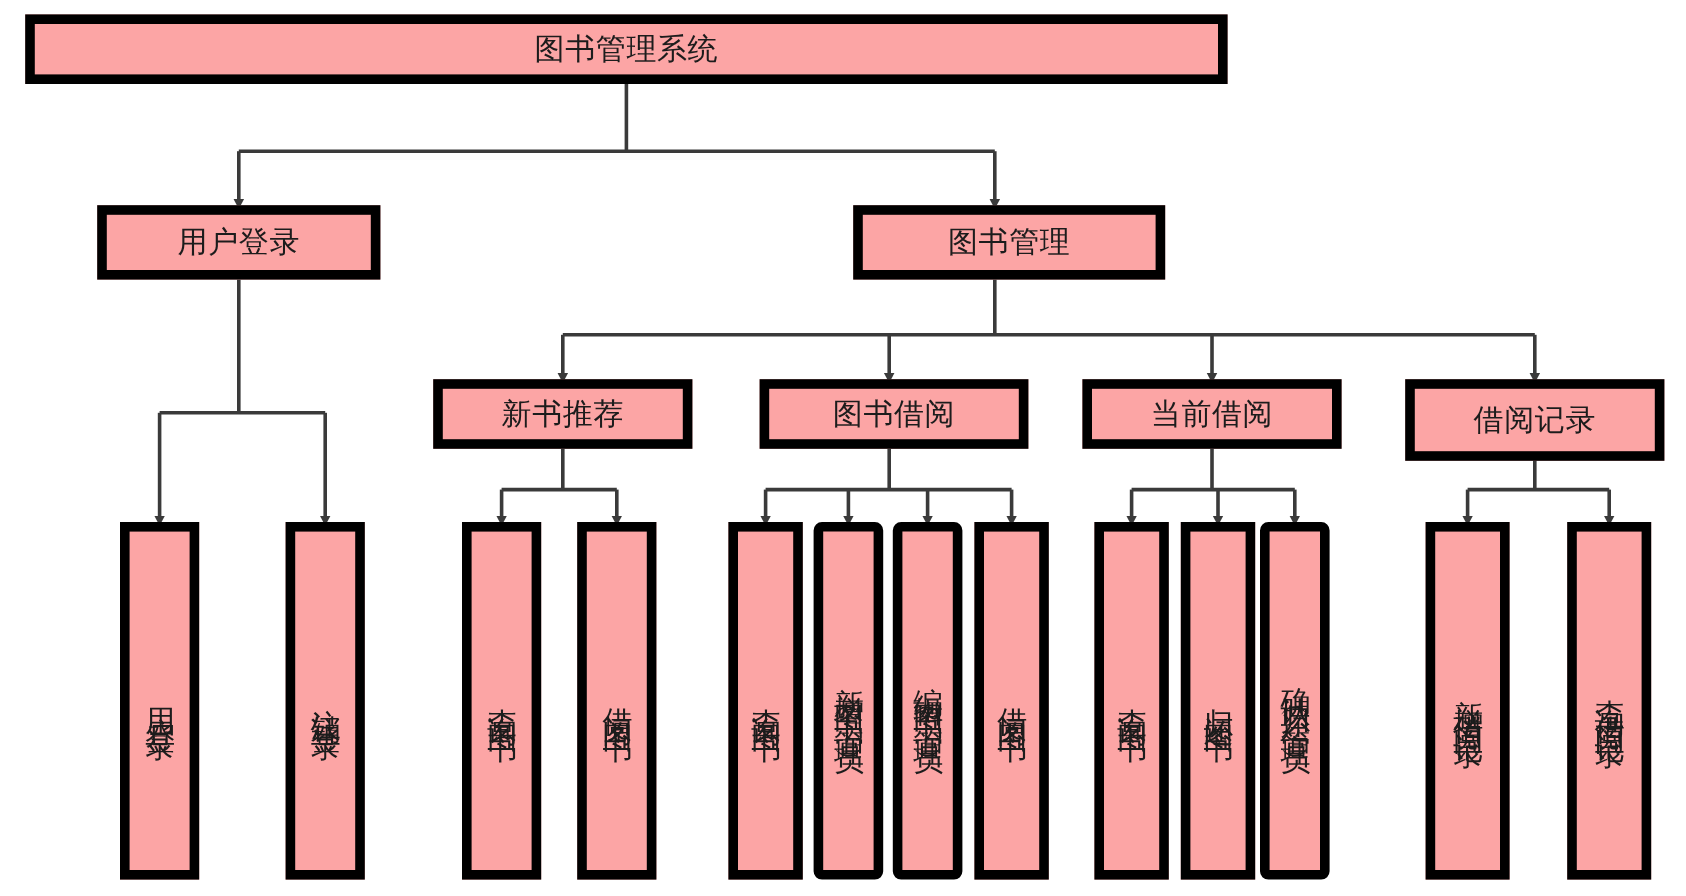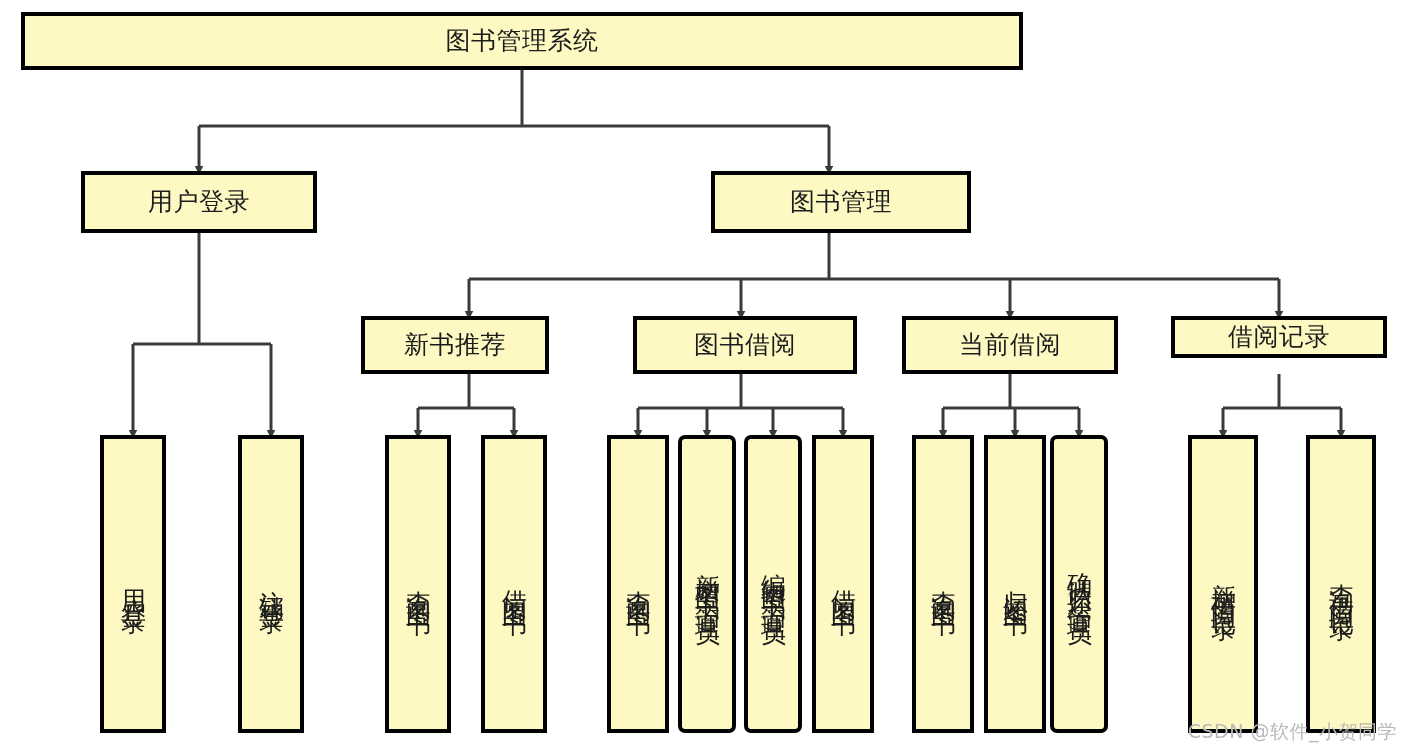--- a/index.html
+++ b/index.html
@@ -21,22 +21,22 @@
     position: absolute;
     left: 0;
     top: 0;
     width: 1405px;
     height: 747px;
     pointer-events: none;
   }
   .node {
     position: absolute;
     box-sizing: border-box;
-    background: #fef9c3;
-    border: 4px solid #000000;
+    background: #fca5a5;
+    border: 8px solid #000000;
     display: flex;
     align-items: center;
     justify-content: center;
     text-align: center;
     color: #1c1c1c;
     line-height: 1.12;
   }
   .node.rounded {
     border-radius: 7px;
   }
@@ -118,30 +118,30 @@
   <div id="node-layer">
       <div class="node horiz" style="left: 21px; top: 12px; width: 1002px; height: 58px;">
         <span class="lbl">图书管理系统</span>
       </div>
       <div class="node horiz" style="left: 81px; top: 171px; width: 236px; height: 62px;">
         <span class="lbl">用户登录</span>
       </div>
       <div class="node horiz" style="left: 711px; top: 171px; width: 260px; height: 62px;">
         <span class="lbl">图书管理</span>
       </div>
-      <div class="node horiz" style="left: 361px; top: 316px; width: 188px; height: 58px;">
+      <div class="node horiz" style="left: 361px; top: 316px; width: 216px; height: 58px;">
         <span class="lbl">新书推荐</span>
       </div>
       <div class="node horiz" style="left: 633px; top: 316px; width: 224px; height: 58px;">
         <span class="lbl">图书借阅</span>
       </div>
       <div class="node horiz" style="left: 902px; top: 316px; width: 216px; height: 58px;">
         <span class="lbl">当前借阅</span>
       </div>
-      <div class="node horiz" style="left: 1171px; top: 316px; width: 216px; height: 42px;">
+      <div class="node horiz" style="left: 1171px; top: 316px; width: 216px; height: 68px;">
         <span class="lbl">借阅记录</span>
       </div>
       <div class="node vert" style="left: 100px; top: 435px; width: 66px; height: 298px;">
         <span class="lbl">用户登录</span>
       </div>
       <div class="node vert" style="left: 238px; top: 435px; width: 66px; height: 298px;">
         <span class="lbl">注销登录</span>
       </div>
       <div class="node vert" style="left: 385px; top: 435px; width: 66px; height: 298px;">
         <span class="lbl">查询图书</span>
@@ -171,14 +171,13 @@
         <span class="lbl">确认归还（管理员）</span>
       </div>
       <div class="node vert" style="left: 1188px; top: 435px; width: 70px; height: 298px;">
         <span class="lbl">新增借阅记录</span>
       </div>
       <div class="node vert" style="left: 1306px; top: 435px; width: 70px; height: 298px;">
         <span class="lbl">查询借阅记录</span>
       </div>
     </div>
 
-  <div id="watermark">CSDN @软件_小贺同学</div>
 </div>
 
 </body></html>

